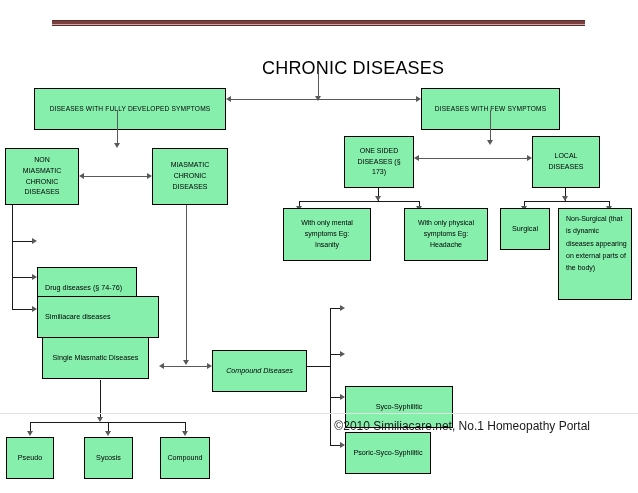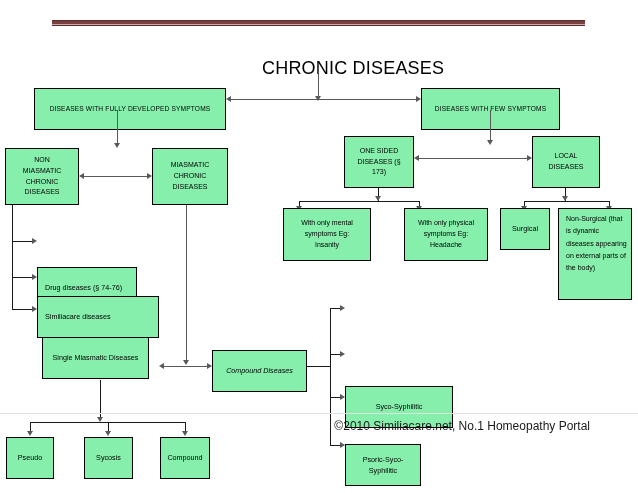--- a/index.html
+++ b/index.html
@@ -216,21 +216,21 @@
   <div class="ln h blk" style="left:330px; top:308px; width:11px;"></div>
   <div class="arw right" style="left:340px; top:305px;"></div>
   <div class="ln h blk" style="left:330px; top:354px; width:11px;"></div>
   <div class="arw right" style="left:340px; top:351px;"></div>
   <div class="ln h blk" style="left:330px; top:397px; width:11px;"></div>
   <div class="arw right" style="left:340px; top:394px;"></div>
   <div class="ln h blk" style="left:330px; top:445px; width:11px;"></div>
   <div class="arw right" style="left:340px; top:442px;"></div>
 
   <div class="box" style="left:345px; top:386px; width:108px; height:24px;">Syco-Syphilitic</div>
-  <div class="box" style="left:345px; top:444px; width:76px; height:25px;">Psoric-Syco-Syphilitic</div>
+  <div class="box" style="left:345px; top:432px; width:86px; height:25px;">Psoric-Syco-Syphilitic</div>
 
   <div class="ln v" style="left:490px; top:110px; height:32px;"></div>
   <div class="arw down" style="left:487px; top:140px;"></div>
 
   <div class="box" style="left:344px; top:136px; width:70px; height:52px; flex-direction:column; font-size:7px;">
     <span>ONE SIDED</span>
     <span>DISEASES (§</span>
     <span>173)</span>
   </div>
 

